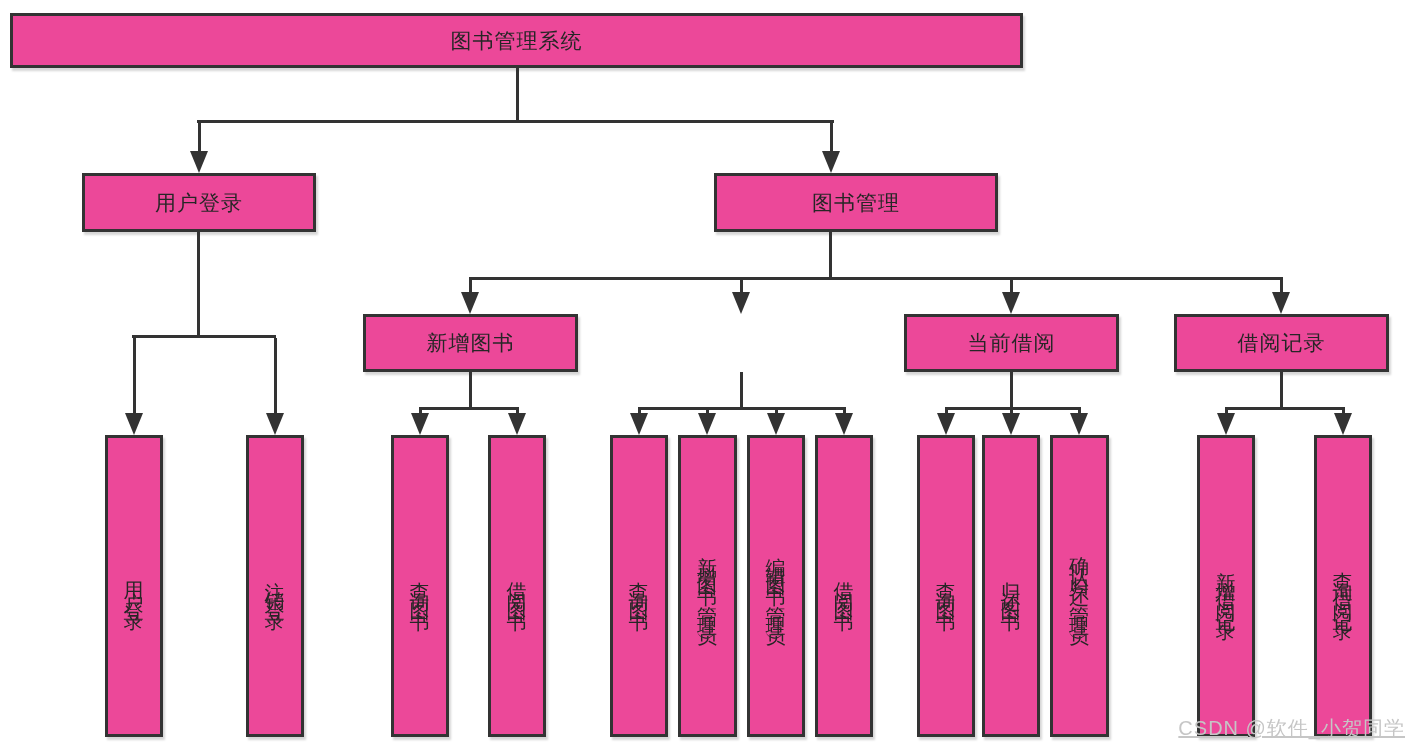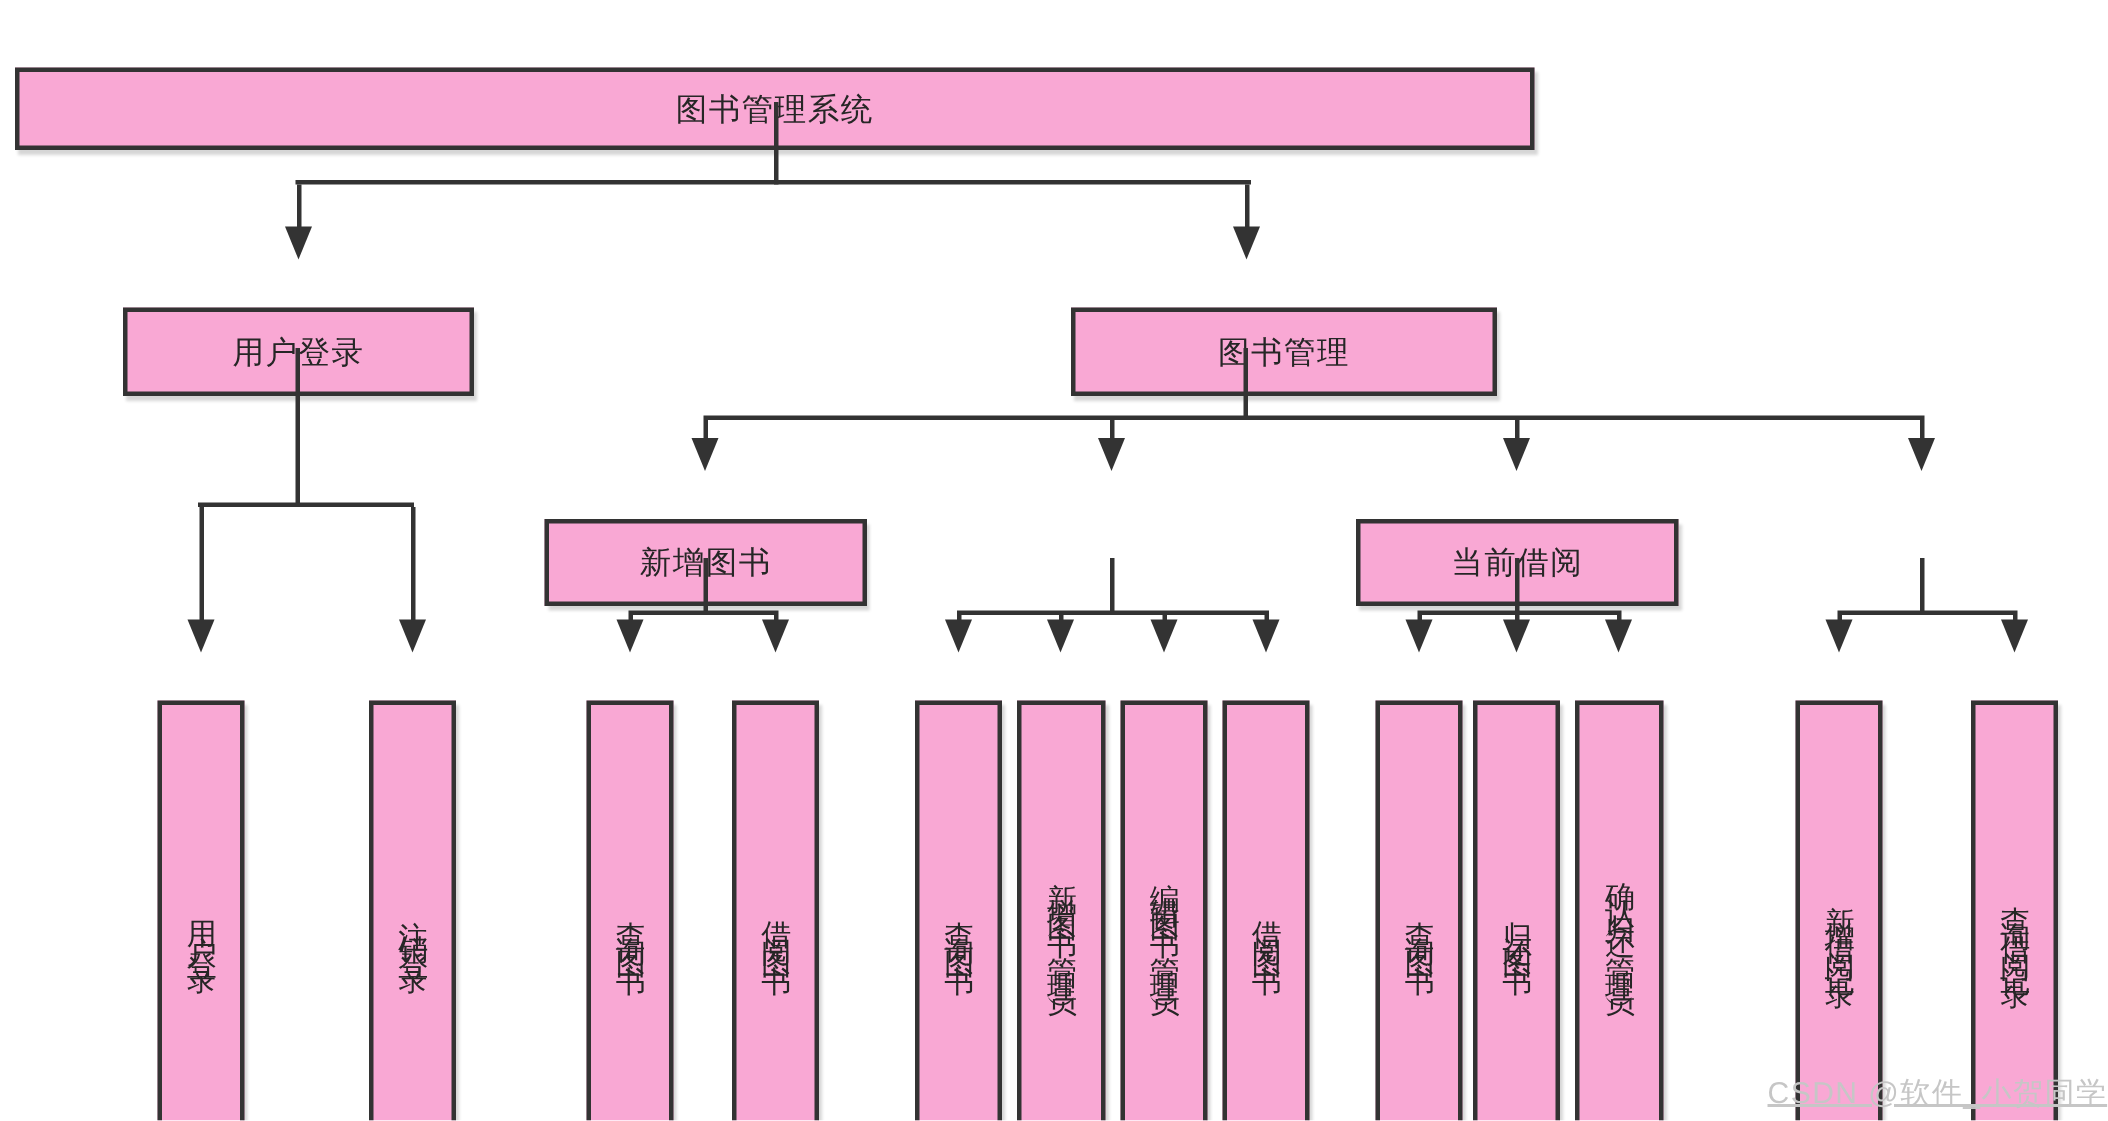--- a/index.html
+++ b/index.html
@@ -7,29 +7,28 @@
     --text:#262626;
     --wm:#c6c6c6;
     --bg:#ffffff;
   }
   html,body{margin:0;padding:0;background:var(--bg);}
   body{font-family:"Liberation Sans","DejaVu Sans",sans-serif;}
   #canvas{position:relative;width:1405px;height:747px;background:var(--bg);overflow:hidden;}
 
   .box{
     position:absolute;
-    background:#f9a8d4;
+    background:#ec4899;
     border:3px solid var(--line);
     box-sizing:border-box;
     display:flex;
     align-items:center;
     justify-content:center;
     color:var(--text);
     box-shadow:2px 3px 2px rgba(0,0,0,0.16);
-    margin-top:32px;
   }
   .hlabel{font-size:21px;letter-spacing:1px;}
   .vbox{font-size:20px;}
   .vtext{
     writing-mode:vertical-rl;
     text-orientation:mixed;
     letter-spacing:10px;
     line-height:1.1;
     white-space:nowrap;
   }
@@ -74,20 +73,21 @@
 
   <div class="vline" style="left:829px;top:232px;height:48px;"></div>
   <div class="hline" style="left:469px;top:277px;width:814px;"></div>
   <div class="drop" style="left:461px;top:280px;height:34px;"></div>
   <div class="drop" style="left:732px;top:280px;height:34px;"></div>
   <div class="drop" style="left:1002px;top:280px;height:34px;"></div>
   <div class="drop" style="left:1272px;top:280px;height:34px;"></div>
 
   <div class="box hlabel" style="left:363px;top:314px;width:215px;height:58px;">新增图书</div>
   <div class="box hlabel" style="left:904px;top:314px;width:215px;height:58px;">当前借阅</div>
+  <div class="box hlabel" style="left:1174px;top:314px;width:215px;height:58px;">借阅记录</div>
 
   <div class="vline" style="left:469px;top:372px;height:38px;"></div>
   <div class="hline" style="left:419px;top:407px;width:100px;"></div>
   <div class="drop" style="left:411px;top:410px;height:25px;"></div>
   <div class="drop" style="left:508px;top:410px;height:25px;"></div>
 
   <div class="vline" style="left:740px;top:372px;height:38px;"></div>
   <div class="hline" style="left:638px;top:407px;width:208px;"></div>
   <div class="drop" style="left:630px;top:410px;height:25px;"></div>
   <div class="drop" style="left:698px;top:410px;height:25px;"></div>

